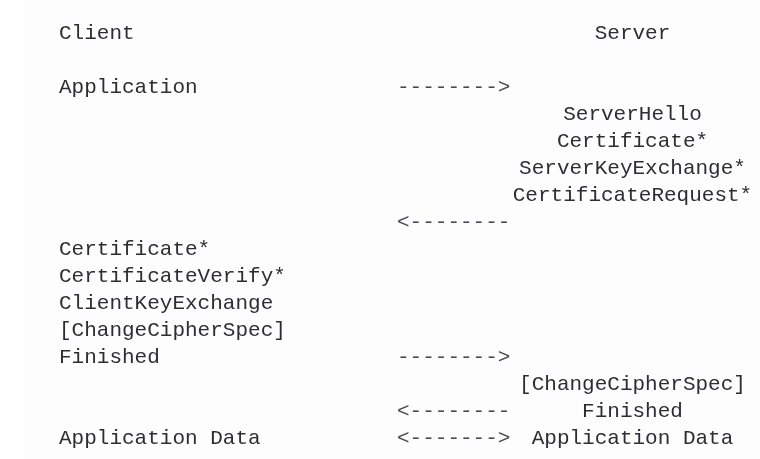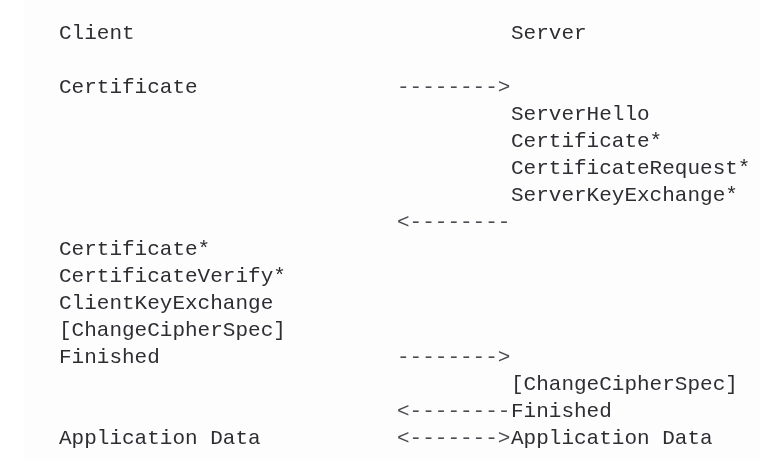--- a/index.html
+++ b/index.html
@@ -37,68 +37,68 @@
   }
   .cell-arrow {
     width: 114px;
     flex: 0 0 114px;
     text-align: left;
     color: #4b4952;
     letter-spacing: 0;
   }
   .cell-right {
     flex: 1 1 auto;
-    text-align: left;
+    text-align: center;
   }
 </style>
 </head>
 <body>
 
 <div class="page" style="background: rgb(253, 253, 253); color: rgb(46, 45, 51);">
   <div class="diagram">
   <div class="row">
     <span class="cell-left">Client</span>
     <span class="cell-arrow" style="color: rgb(75, 73, 82);"></span>
     <span class="cell-right">Server</span>
   </div>
 
   <div class="row">
     <span class="cell-left"></span>
     <span class="cell-arrow" style="color: rgb(75, 73, 82);"></span>
     <span class="cell-right"></span>
   </div>
 
   <div class="row">
-    <span class="cell-left">Certificate</span>
+    <span class="cell-left">Application</span>
     <span class="cell-arrow" style="color: rgb(75, 73, 82);">--------&gt;</span>
     <span class="cell-right"></span>
   </div>
 
   <div class="row">
     <span class="cell-left"></span>
     <span class="cell-arrow" style="color: rgb(75, 73, 82);"></span>
     <span class="cell-right">ServerHello</span>
   </div>
 
   <div class="row">
     <span class="cell-left"></span>
     <span class="cell-arrow" style="color: rgb(75, 73, 82);"></span>
     <span class="cell-right">Certificate*</span>
   </div>
 
   <div class="row">
     <span class="cell-left"></span>
     <span class="cell-arrow" style="color: rgb(75, 73, 82);"></span>
-    <span class="cell-right">CertificateRequest*</span>
+    <span class="cell-right">ServerKeyExchange*</span>
   </div>
 
   <div class="row">
     <span class="cell-left"></span>
     <span class="cell-arrow" style="color: rgb(75, 73, 82);"></span>
-    <span class="cell-right">ServerKeyExchange*</span>
+    <span class="cell-right">CertificateRequest*</span>
   </div>
 
   <div class="row">
     <span class="cell-left"></span>
     <span class="cell-arrow" style="color: rgb(75, 73, 82);">&lt;--------</span>
   </div>
 
   <div class="row">
     <span class="cell-left">Certificate*</span>
     <span class="cell-arrow" style="color: rgb(75, 73, 82);"></span>

